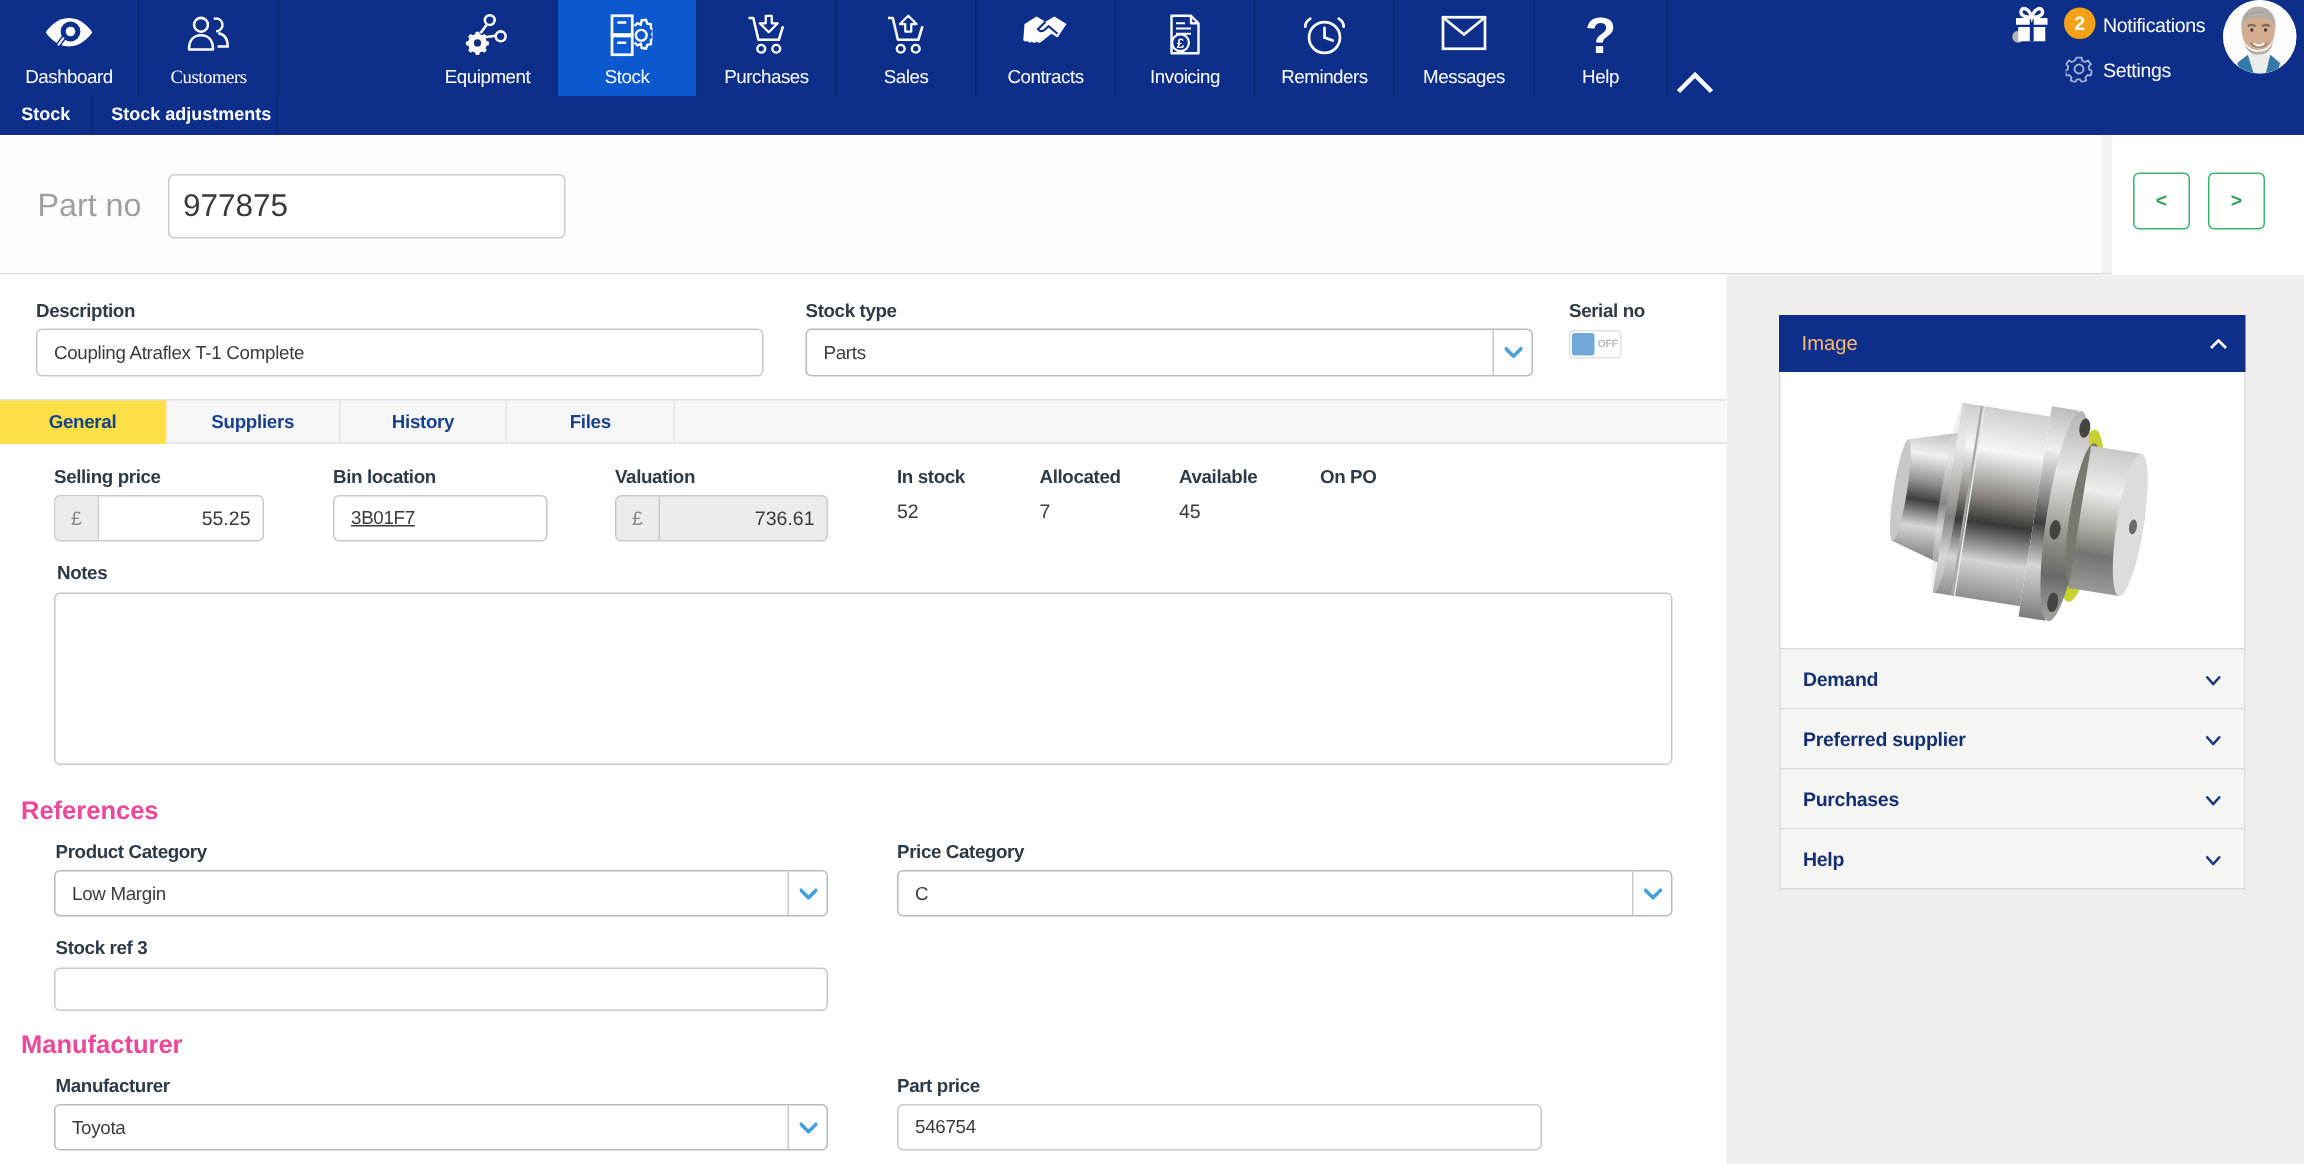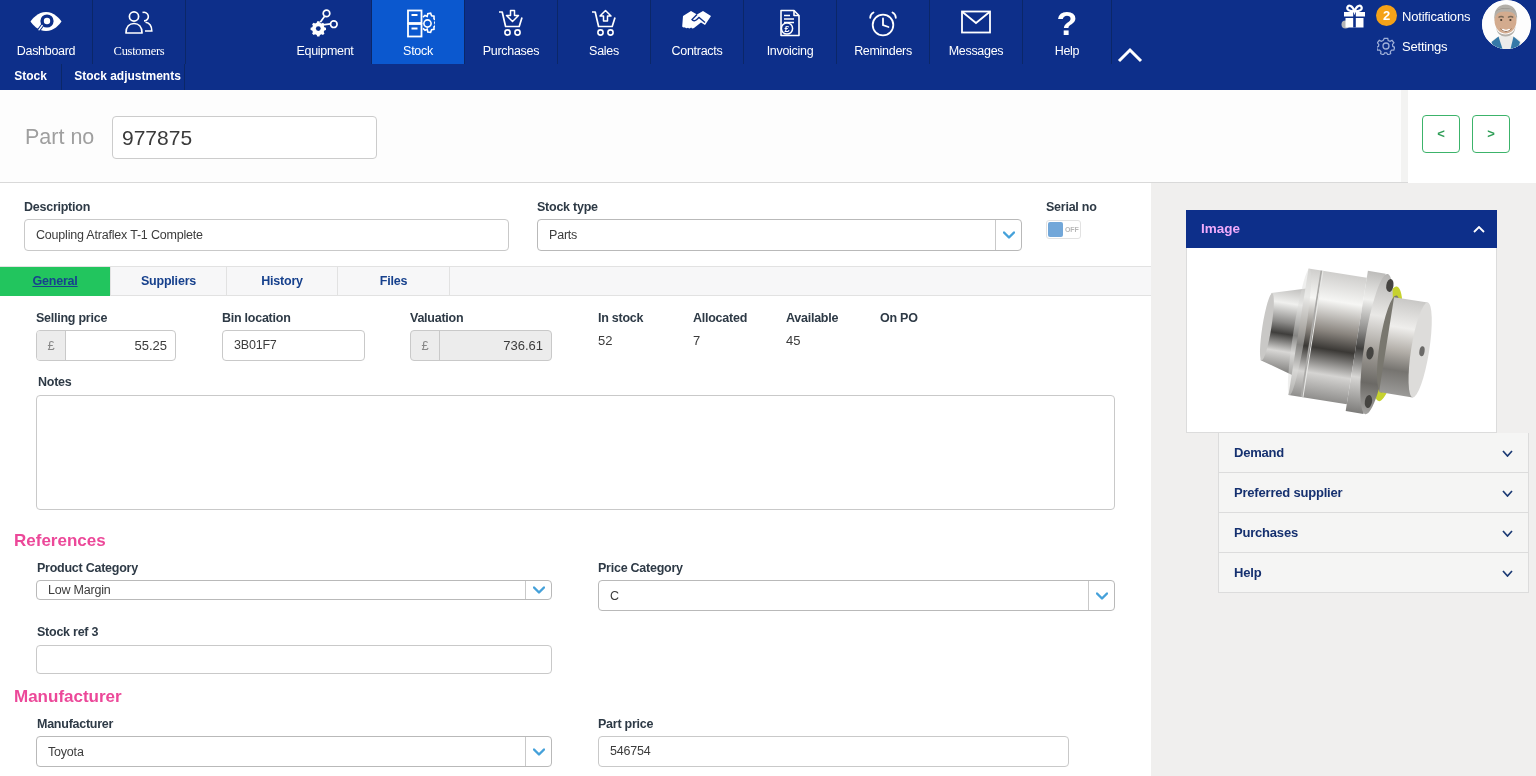--- a/index.html
+++ b/index.html
@@ -39,32 +39,32 @@
 
   .flab { position:absolute; font-size:12.5px; letter-spacing:-0.25px; font-weight:bold; color:#2e3a46; }
   .inp { position:absolute; border:1px solid #c9c9c9; border-radius:4px; background:#fff; font-size:12.5px; letter-spacing:-0.2px; color:#3c3c3c; padding-left:11px; }
   .sel { position:absolute; border:1px solid #b9b9b9; border-radius:4px; background:#fff; font-size:12.5px; letter-spacing:-0.2px; color:#3c3c3c; }
   .sel .val { position:absolute; left:11px; top:0; bottom:0; display:flex; align-items:center; }
   .sel .chev { position:absolute; right:0; top:0; bottom:0; width:26px; border-left:1px solid #c9c9c9; display:flex; align-items:center; justify-content:center; }
 
   
   #tabstrip { position:absolute; left:0; top:83px; width:1151px; height:30px; background:#f7f7f8; border-top:1px solid #e2e2e2; border-bottom:1px solid #e2e2e2; }
   .tab { position:absolute; top:-1px; height:30px; line-height:28px; text-align:center; font-size:12.5px; letter-spacing:-0.2px; font-weight:bold; color:#17418d; border-top:1px solid transparent; border-right:1px solid #e2e2e2; }
-  .tab.active { background:#22c55e; border-top-color:#e2e2e2;text-decoration:underline; }
+  .tab.active { background:#fde047; border-top-color:#e2e2e2; }
 
   .statlab { position:absolute; font-size:12.5px; letter-spacing:-0.25px; font-weight:bold; color:#2e3a46; }
   .statval { position:absolute; font-size:13px; color:#3c3c3c; }
 
   .h2 { position:absolute; font-size:17px; font-weight:bold; color:#ec4899; }
 
   
   #panel { position:absolute; left:1186px; top:27px; width:311px; }
-  #panelhead { position:absolute; left:0; top:0; width:311px; height:38px; background:#0d2f8a; color:#f0abfc; font-size:13.5px; font-weight:bold; line-height:38px; padding-left:15px; }
+  #panelhead { position:absolute; left:0; top:0; width:311px; height:38px; background:#0d2f8a; color:#fdba74; font-size:13.5px; font-weight:normal; line-height:38px; padding-left:15px; }
   #panelimg { position:absolute; left:0; top:38px; width:311px; height:185px; background:#fff; border:1px solid #dcdcdc; border-top:none; }
-  .prow { position:absolute; left:0; width:311px; height:40px; background:#f5f5f4; border:1px solid #dcdcdc; border-top:none; color:#15306f; font-size:13px; font-weight:bold; line-height:39px; padding-left:15px; letter-spacing:-0.2px;margin-left:32px; }
+  .prow { position:absolute; left:0; width:311px; height:40px; background:#f5f5f4; border:1px solid #dcdcdc; border-top:none; color:#15306f; font-size:13px; font-weight:bold; line-height:39px; padding-left:15px; letter-spacing:-0.2px; }
 </style>
 </head>
 <body>
 <div id="page">
 
   <div id="topnav">
     <div class="navitem" style="left:0;padding-left:36px;">
       <svg width="36" height="28" viewBox="0 0 36 28">
         <path d="M18 3 C10 3 4.5 9.5 2.5 12.5 C4.5 15.5 10 22 18 22 C26 22 31.5 15.5 33.5 12.5 C31.5 9.5 26 3 18 3 Z" fill="#fff"></path>
         <circle cx="19" cy="12" r="6.6" fill="#0d2f8a"></circle>
@@ -242,42 +242,42 @@
       <div class="tab" style="left:338px; width:112px;">Files</div>
     </div>
 
     <div class="flab" style="left:36px; top:128px;">Selling price</div>
     <div style="position:absolute; left:36px; top:147px; width:140px; height:31px; border:1px solid #c9c9c9; border-radius:4px; background:#fff;">
       <div style="position:absolute; left:0; top:0; bottom:0; width:29px; background:#ececec; border-right:1px solid #c9c9c9; border-radius:3px 0 0 3px; text-align:center; line-height:29px; font-size:13px; color:#888;">£</div>
       <div style="position:absolute; right:8px; top:0; bottom:0; font-size:13px; color:#3c3c3c; display:flex; align-items:center;">55.25</div>
     </div>
 
     <div class="flab" style="left:222px; top:128px;">Bin location</div>
-    <div class="inp" style="left:222px; top:147px; width:143px; height:31px; line-height:29px;">3B01F7</div>
+    <div class="inp" style="left:222px; top:147px; width:143px; height:31px; line-height:29px;text-decoration:underline;">3B01F7</div>
 
     <div class="flab" style="left:410px; top:128px;">Valuation</div>
     <div style="position:absolute; left:410px; top:147px; width:142px; height:31px; border:1px solid #c9c9c9; border-radius:4px; background:#ececec;">
       <div style="position:absolute; left:0; top:0; bottom:0; width:29px; border-right:1px solid #c9c9c9; text-align:center; line-height:29px; font-size:13px; color:#888;">£</div>
       <div style="position:absolute; right:8px; top:0; bottom:0; font-size:13px; color:#3c3c3c; display:flex; align-items:center;">736.61</div>
     </div>
 
     <div class="statlab" style="left:598px; top:128px;">In stock</div>
     <div class="statval" style="left:598px; top:150px;">52</div>
     <div class="statlab" style="left:693px; top:128px;">Allocated</div>
     <div class="statval" style="left:693px; top:150px;">7</div>
     <div class="statlab" style="left:786px; top:128px;">Available</div>
     <div class="statval" style="left:786px; top:150px;">45</div>
     <div class="statlab" style="left:880px; top:128px;">On PO</div>
 
     <div class="flab" style="left:38px; top:192px;">Notes</div>
     <div class="inp" style="left:36px; top:212px; width:1079px; height:115px;"></div>
 
     <div class="h2" style="left:14px; top:348px;">References</div>
     <div class="flab" style="left:37px; top:378px;">Product Category</div>
-    <div class="sel" style="left:36px; top:397px; width:516px; height:20px;">
+    <div class="sel" style="left:36px; top:397px; width:516px; height:31px;">
       <div class="val">Low Margin</div>
       <div class="chev">
           <svg width="12" height="8" viewBox="0 0 12 8">
             <path d="M1 1.5 L6 6.5 L11 1.5" fill="none" stroke="#45a1da" stroke-width="2.4" stroke-linecap="round" stroke-linejoin="round"></path>
           </svg>
         </div>
     </div>
     <div class="flab" style="left:598px; top:378px;">Price Category</div>
     <div class="sel" style="left:598px; top:397px; width:517px; height:31px;">
       <div class="val">C</div>
@@ -295,21 +295,21 @@
     <div class="flab" style="left:37px; top:534px;">Manufacturer</div>
     <div class="sel" style="left:36px; top:553px; width:516px; height:31px;">
       <div class="val">Toyota</div>
       <div class="chev">
           <svg width="12" height="8" viewBox="0 0 12 8">
             <path d="M1 1.5 L6 6.5 L11 1.5" fill="none" stroke="#45a1da" stroke-width="2.4" stroke-linecap="round" stroke-linejoin="round"></path>
           </svg>
         </div>
     </div>
     <div class="flab" style="left:598px; top:534px;">Part price</div>
-    <div class="inp" style="left:598px; top:553px; width:471px; height:31px; line-height:29px;">546754</div>
+    <div class="inp" style="left:598px; top:553px; width:430px; height:31px; line-height:29px;">546754</div>
 
     <div id="panel">
       <div id="panelhead">Image
         <svg style="position:absolute; right:12px; top:16px;" width="12" height="7" viewBox="0 0 12 7">
             <path d="M1 6 L6 1 L11 6" fill="none" stroke="#fff" stroke-width="1.8"></path>
           </svg>
       </div>
       <div id="panelimg">
         <svg width="309" height="184" viewBox="0 0 309 184" style="position:absolute;left:0;top:0;">
           <defs>

